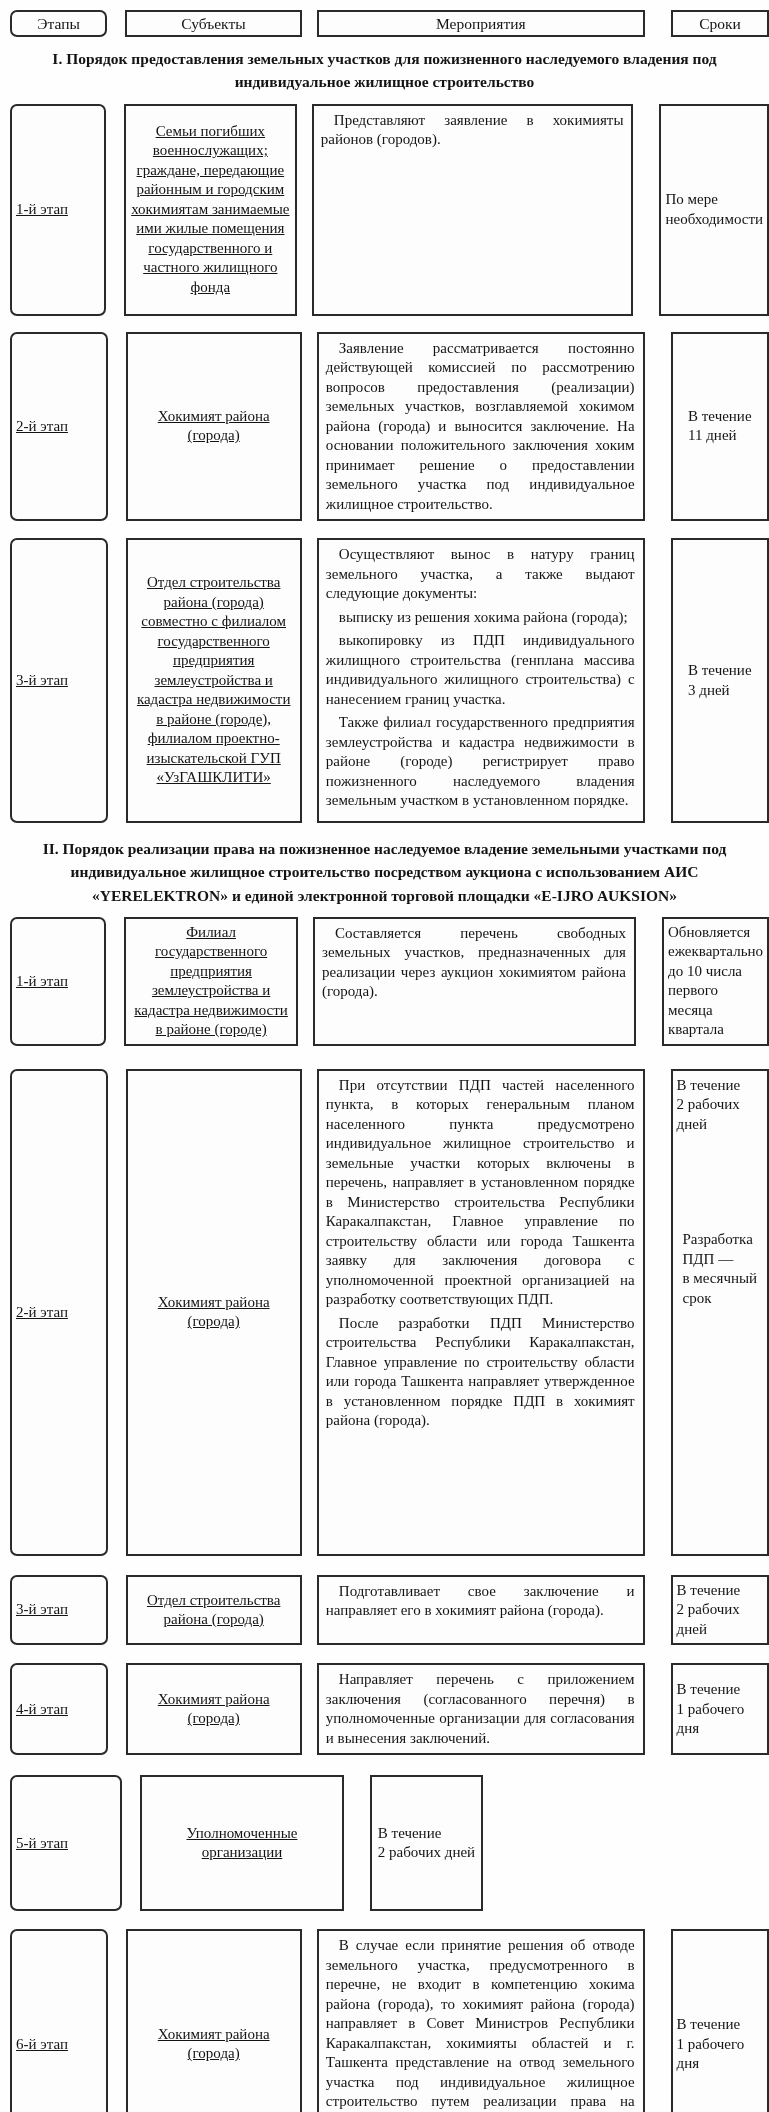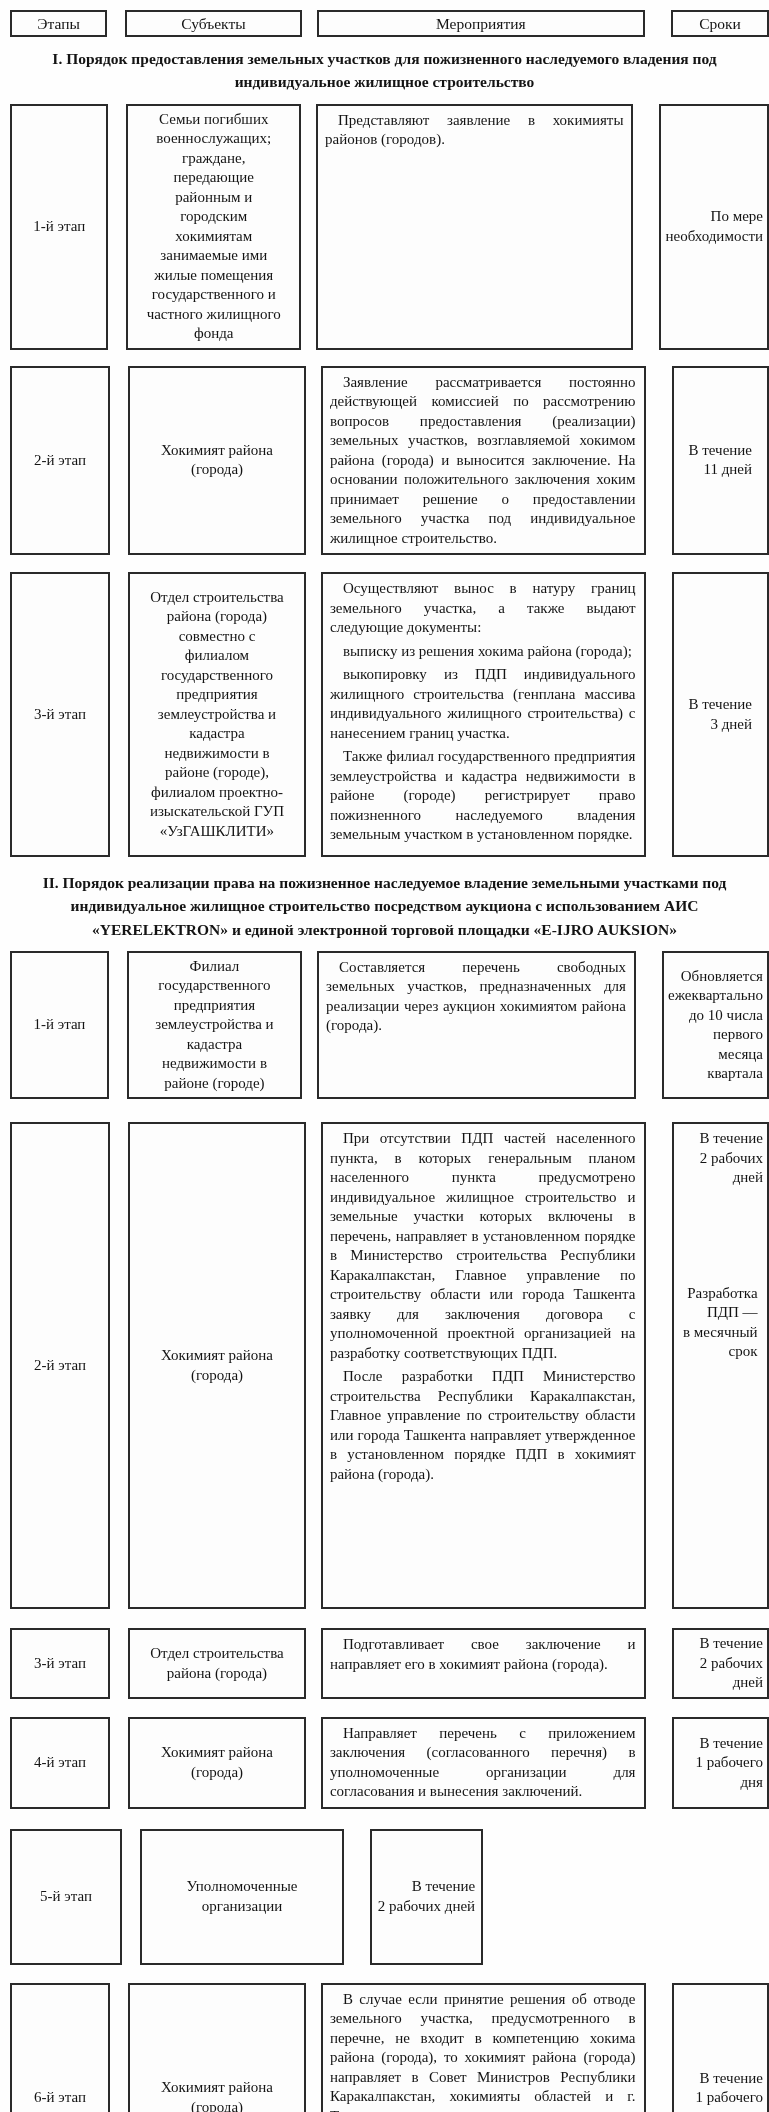--- a/index.html
+++ b/index.html
@@ -20,21 +20,21 @@
   .row {
     display: flex;
     align-items: stretch;
     margin-bottom: 16px;
   }
   .cell {
     border: 2px solid #2a2a2a;
     background: #fdfdfd;
     box-sizing: border-box;
   }
-  .c-stage    { width: 112px; }
+  .c-stage    { width: 112px; border-radius: 7px; }
   .c-subject  { width: 204px; margin-left: 18px; }
   .c-activity { width: 380px; margin-left: 15px; }
   .c-deadline { width: 113px; margin-left: 26px; }
 
   .header-row { margin-bottom: 10px; }
   .header-cell {
     height: 27px;
     display: flex;
     align-items: center;
     justify-content: center;
@@ -48,46 +48,46 @@
     line-height: 1.5;
     text-align: center;
     margin: 0 10px 10px 0;
   }
   .title-i  { margin-top: 2px; }
   .title-ii { margin-top: 14px; }
 
   .center-cell {
     display: flex;
     align-items: center;
-    justify-content: center;
     text-align: center;
-    padding: 4px 15px;
+    padding: 4px 4px;
     font-size: 15px;
     line-height: 1.3;
+    text-decoration: underline;
   }
   .center-cell span { display: block; }
 
   .activity-cell {
     padding: 5px 8px 5px 7px;
     font-size: 15px;
     line-height: 1.3;
     text-align: justify;
   }
   .activity-cell p {
     margin: 0 0 4px 0;
     text-indent: 13px;
   }
   .activity-cell p:last-child { margin-bottom: 0; }
 
   .deadline-cell {
     display: flex;
     flex-direction: column;
     align-items: center;
     justify-content: center;
-    text-align: right;
+    text-align: left;
     padding: 4px 4px;
     font-size: 15px;
     line-height: 1.3;
   }
   .deadline-cell p {
     margin: 0;
     white-space: pre-line;
   }
   .deadline-top { justify-content: flex-start; padding-top: 5px; }
   .deadline-top p + p { margin-top: 96px; }

